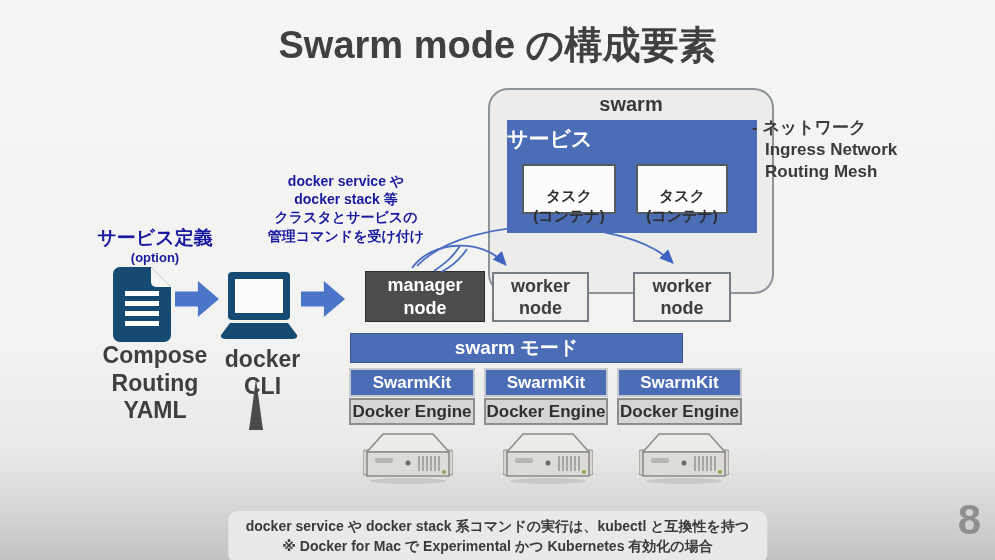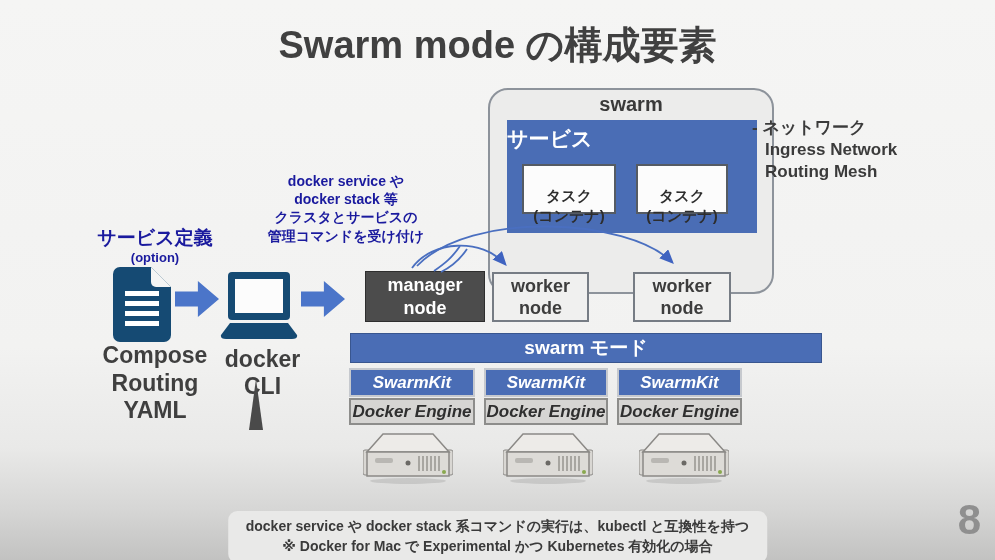--- a/index.html
+++ b/index.html
@@ -47,25 +47,25 @@
   .cli-label { left:205px; top:346px; width:115px; text-align:center;
     font-size:23px; font-weight:bold; color:#3f3f3f; }
 
   .node { box-sizing:border-box; display:flex; flex-direction:column; align-items:center; justify-content:center;
     font-size:18px; font-weight:bold; line-height:1.25; text-align:center; }
   .manager { left:365px; top:271px; width:120px; height:51px; background:#4c4c4c; border:1px solid #2e2e2e; color:#ffffff; }
   .worker { background:#f0f0ef; border:2px solid #767c84; color:#3d3d3d; }
   .worker1 { left:492px; top:272px; width:97px; height:50px; }
   .worker2 { left:633px; top:272px; width:98px; height:50px; }
 
-  .mode-bar { left:350px; top:333px; width:472px; height:30px; box-sizing:border-box;
+  .mode-bar { left:350px; top:333px; width:333px; height:30px; box-sizing:border-box;
     background:#4a6db5; border:1px solid #39568f; display:flex; align-items:center; justify-content:center;
     color:#ffffff; font-size:19px; font-weight:bold; }
 
-  .stack { top:368px;font-style:italic; }
+  .stack { top:368px; }
   .stack .kit { height:29px; box-sizing:border-box; background:#4a6db5; border:2px solid #c6c9ce;
     display:flex; align-items:center; justify-content:center; color:#ffffff; font-size:17px; font-weight:bold; }
   .stack .eng { height:27px; box-sizing:border-box; margin-top:1px; background:#d6d5d3; border:2px solid #8d8d8b;
     display:flex; align-items:center; justify-content:center; color:#2f2f2f; font-size:17px; font-weight:bold; }
   .stackA { left:349px; width:126px; }
   .stackB { left:484px; width:124px; }
   .stackC { left:617px; width:125px; }
 
   .server { top:431px; }
   .srvA { left:363px; } .srvB { left:503px; } .srvC { left:639px; }

